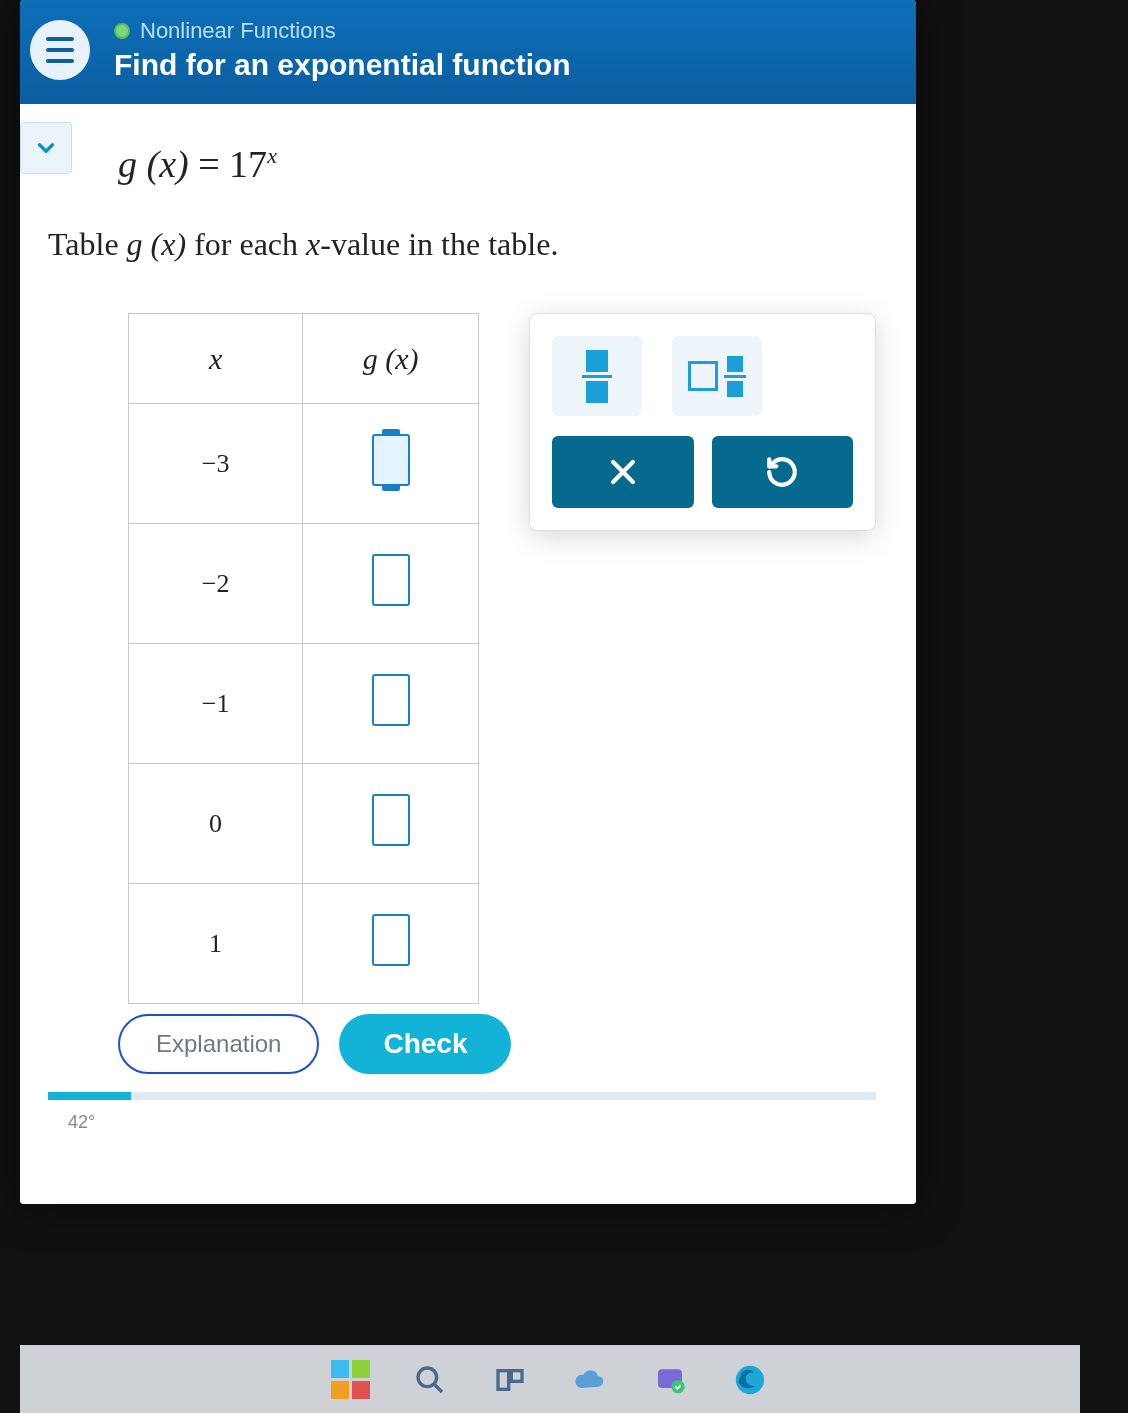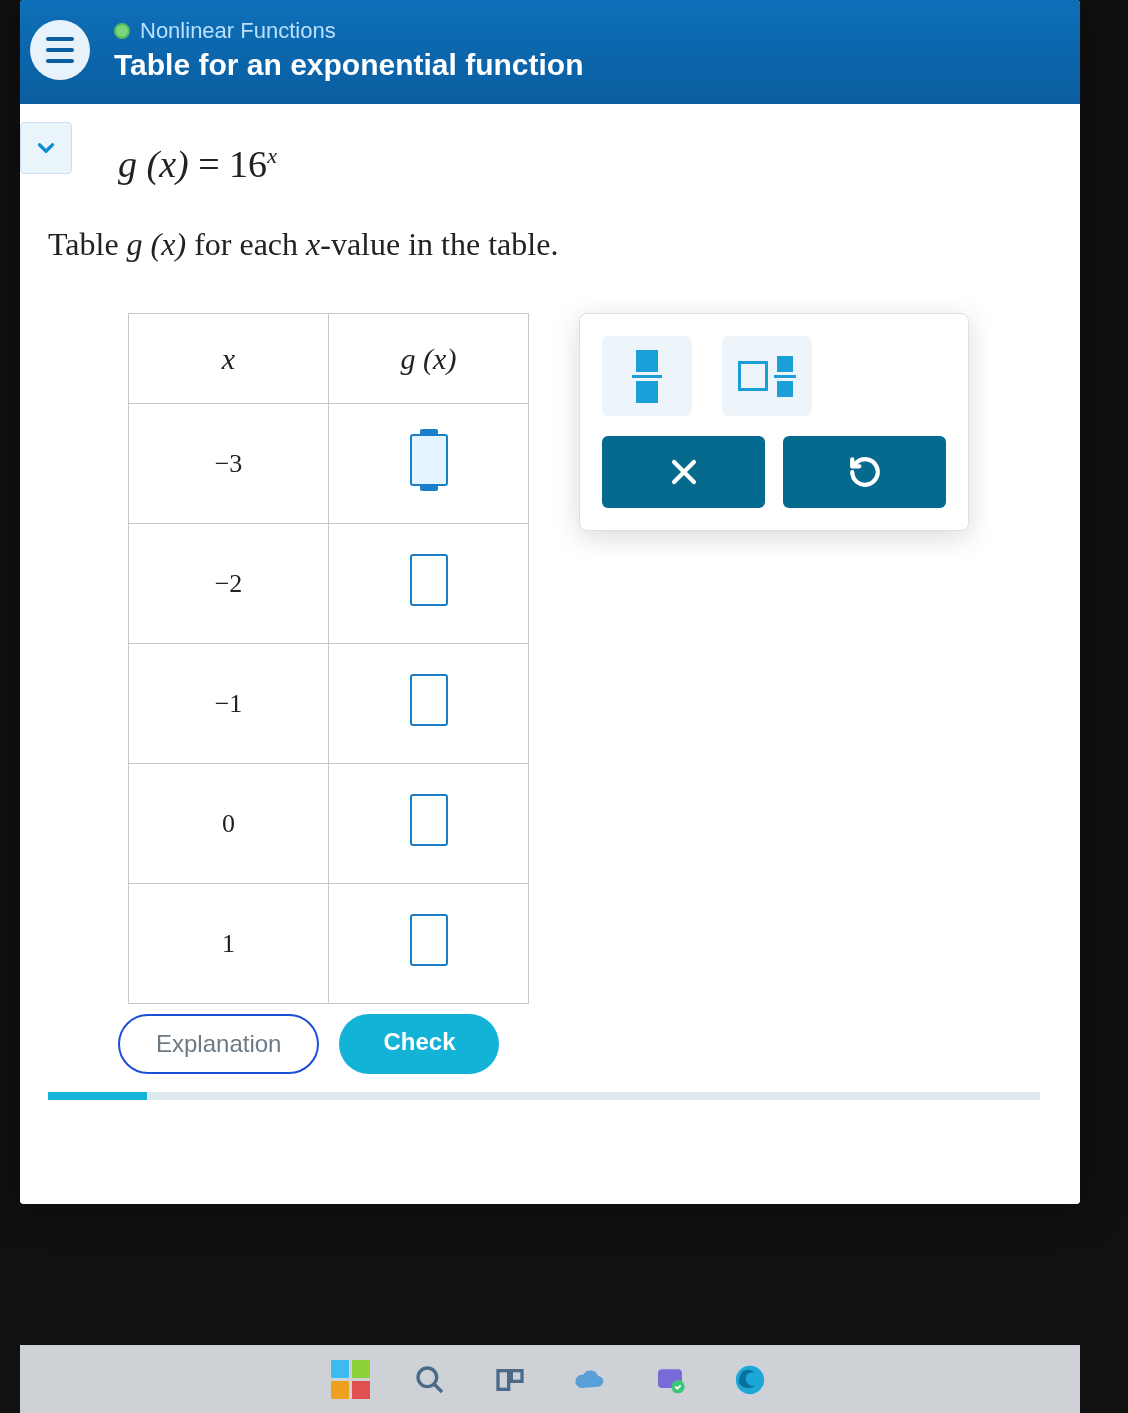--- a/index.html
+++ b/index.html
@@ -12,21 +12,21 @@
       position: relative;
     }
     .screen {
       position: absolute;
       left: 0; right: 0; top: 0; bottom: 0;
       background: #111;
       perspective: 2000px;
     }
     .app {
       background: #86efac;
-      width: 1060px;
+      width: 896px;
       margin-left: 20px;
       border-radius: 4px;
       overflow: hidden;
       box-shadow: 0 0 40px rgba(0,0,0,0.5);
     }
     .header {
       background: linear-gradient(180deg, #0d6fb8 0%, #0b5ea0 100%);
       color: #fff;
       display: flex;
       align-items: center;
@@ -213,21 +213,21 @@
       font-size: 24px;
       font-weight: 500;
       cursor: pointer;
       background: #fff;
     }
     .btn-primary {
       padding: 14px 44px;
       background: #13b3d8;
       border-radius: 30px;
       color: #fff;
-      font-size: 24px;
+      font-size: 28px;
       font-weight: 600;
       cursor: pointer;
       border: none;
     }
     .bottombar {
       height: 8px;
       background: linear-gradient(90deg, #13b3d8 0%, #13b3d8 10%, #dfeaf0 10%);
       margin-top: 18px;
     }
     .temp {
@@ -274,34 +274,34 @@
       <div class="menu-btn">
         <span></span>
           <span></span>
           <span></span>
       </div>
       <div class="header-text">
         <div class="header-sub">
           <span class="dot"></span>
           <span>Nonlinear Functions</span>
         </div>
-        <div class="header-title">Table for an exponential function</div>
+        <div class="header-title">Find for an exponential function</div>
       </div>
     </div>
 
     <div class="content">
       <div class="collapse">
         <svg viewBox="0 0 24 24" width="26" height="26" fill="none" stroke="#0b8fcf" stroke-width="3" stroke-linecap="round" stroke-linejoin="round">
             <polyline points="6 9 12 15 18 9"></polyline>
           </svg>
       </div>
 
       <div class="formula">
         <span class="fn">g</span>
-        (<span class="fn">x</span>)<span style="font-style:normal"> = 16</span><sup>x</sup>
+        (<span class="fn">x</span>)<span style="font-style:normal"> = 17</span><sup>x</sup>
       </div>
 
       <div class="prompt">
         <span>Table </span><span class="mi">g (x)</span><span> for each </span><span class="mi">x</span><span>-value in the table.</span>
       </div>
 
       <div class="work-area">
         <table class="values">
           <tbody>
               <tr>
@@ -369,20 +369,23 @@
           </div>
         </div>
       </div>
 
       <div class="footer-btns">
         <div class="btn-outline">Explanation</div>
         <div class="btn-primary">Check</div>
       </div>
 
       <div class="bottombar"></div>
+      <div class="temp">
+        <span>42°</span>
+      </div>
     </div>
   </div>
 
   <div class="taskbar">
     <div class="tb-icon">
       <div class="win-logo">
           <span></span>
           <span></span>
           <span></span>
           <span></span>

